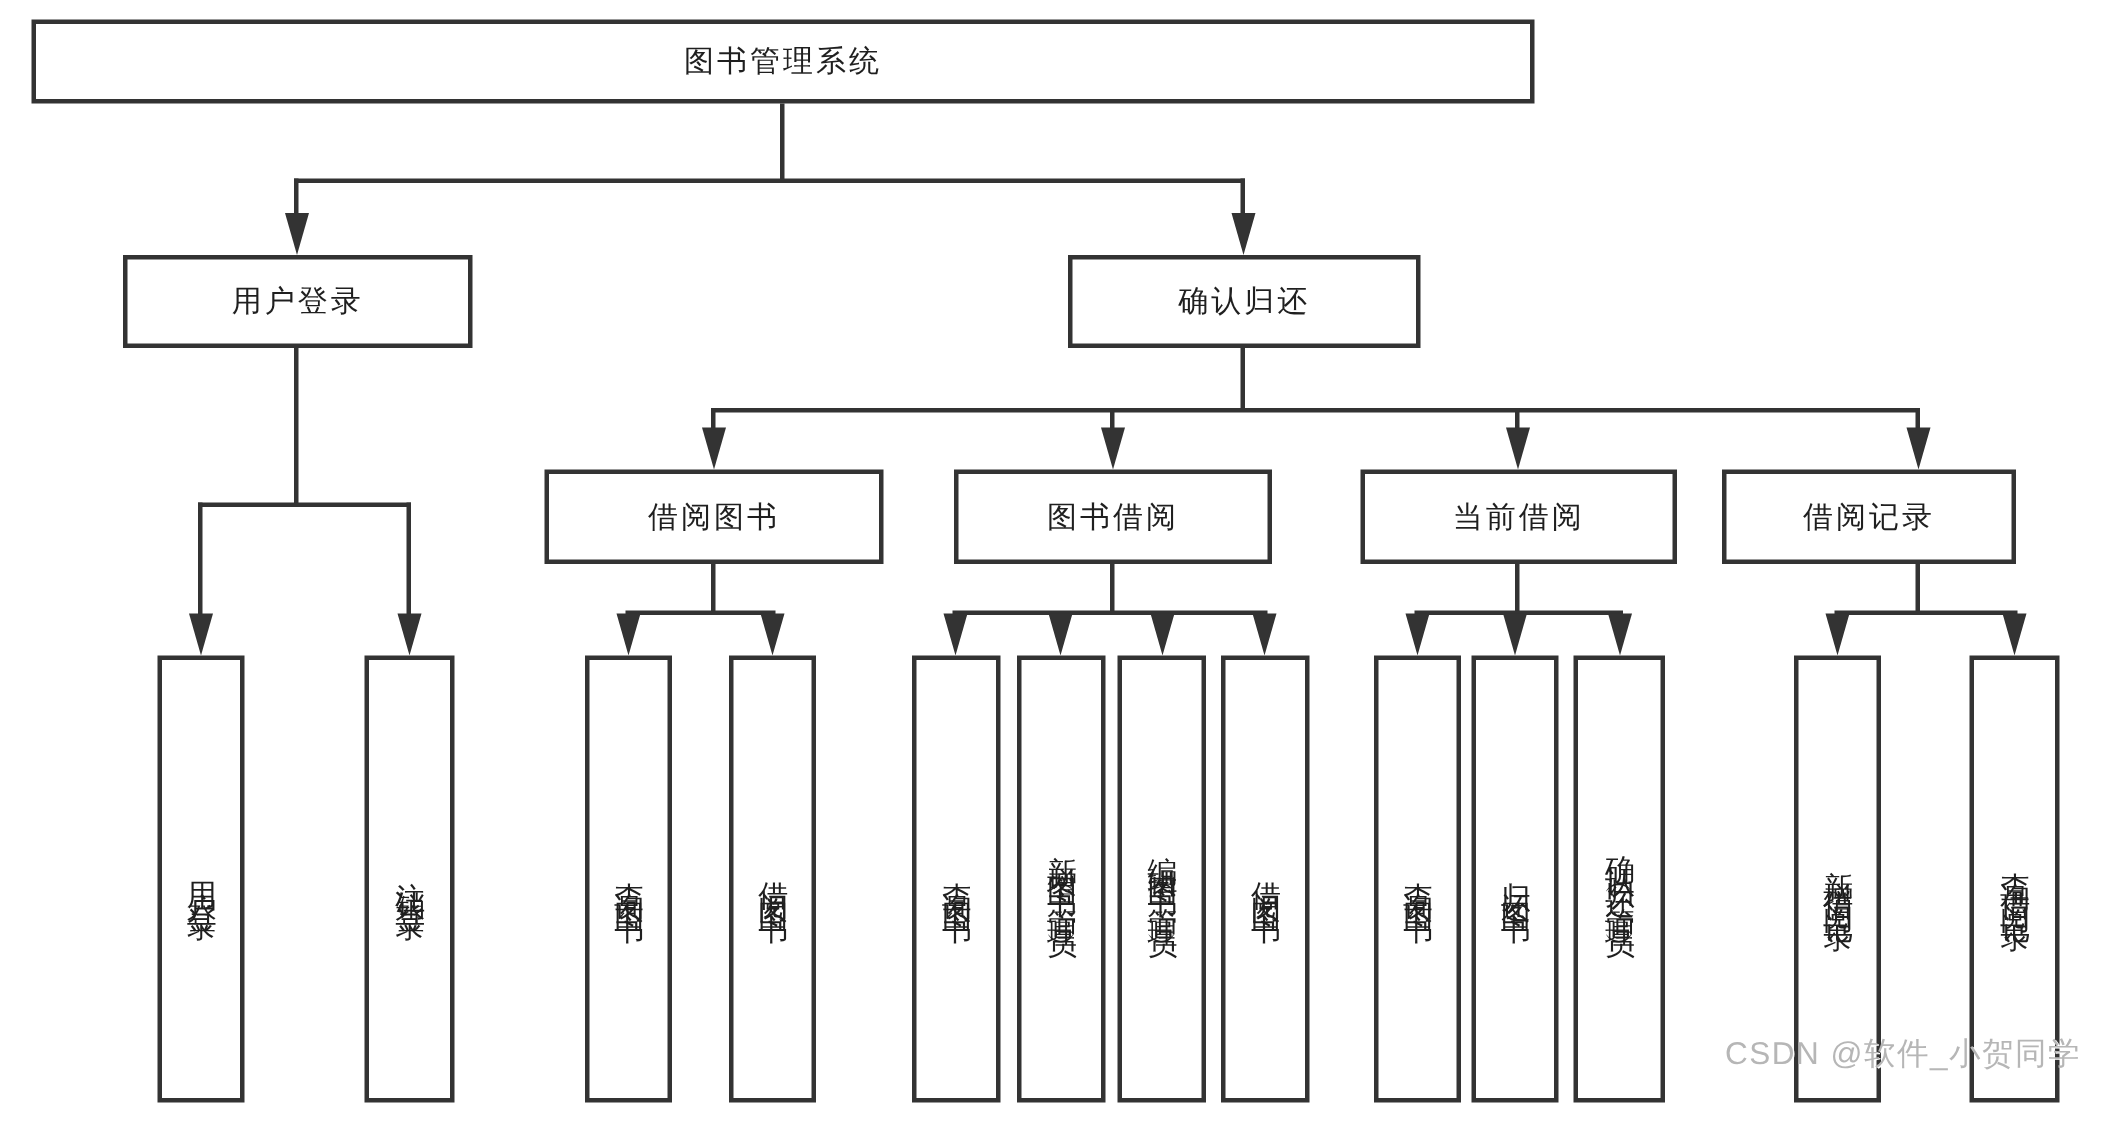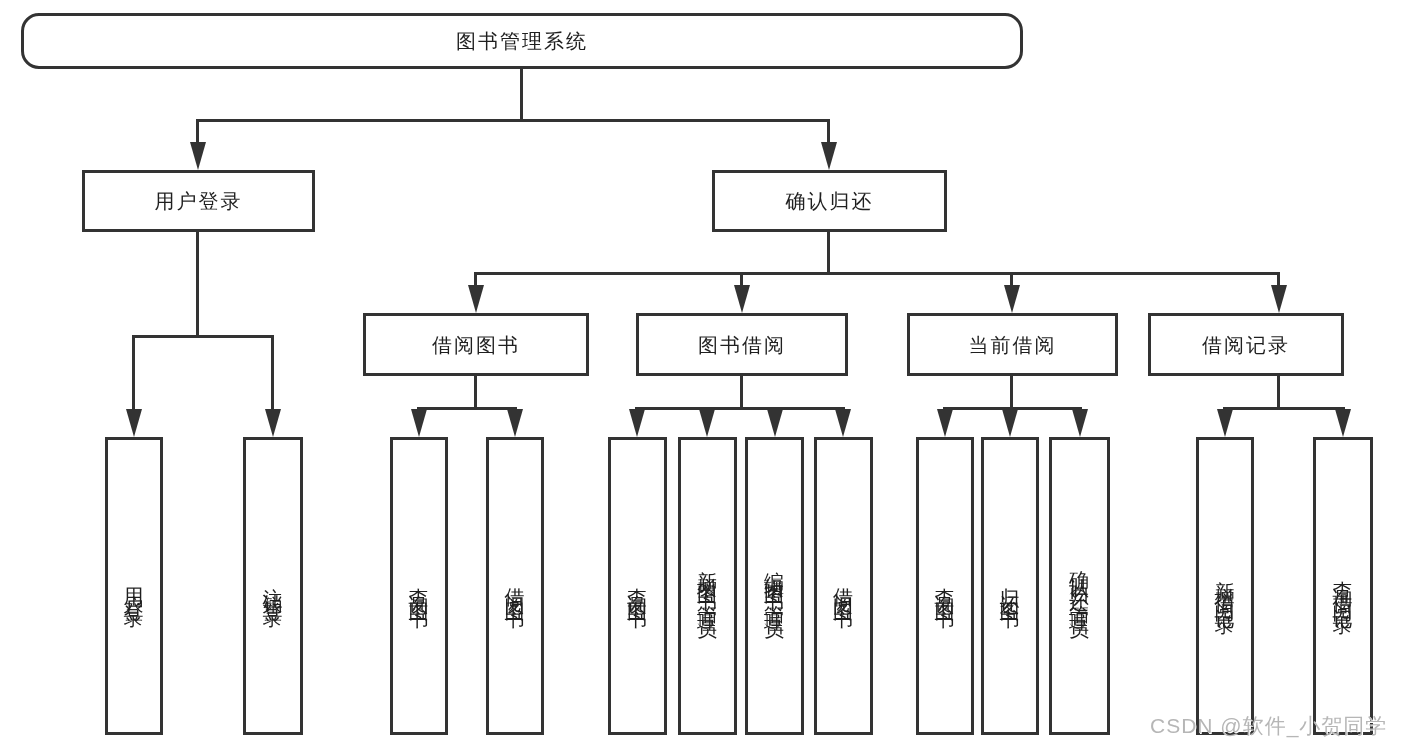--- a/index.html
+++ b/index.html
@@ -19,31 +19,31 @@
     writing-mode:vertical-rl; text-orientation:mixed;
     letter-spacing:7px; line-height:1;
   }
   .ln { position:absolute; background:#333333; }
   .arr {
     position:absolute; width:0; height:0;
     border-left:8px solid transparent; border-right:8px solid transparent;
     border-top:28px solid #333333;
   }
   .wm {
-    position:absolute; left:1150px; top:712px;
+    position:absolute; left:1150px; top:688px;
     color:#b6b6b6; font-size:21px; letter-spacing:1px;
     text-shadow:1px 1px 0 #ffffff;
   }
 </style>
 </head>
 <body>
 
 <div class="canvas">
 
-  <div class="box" style="left:21px;top:13px;width:1002px;height:56px;border-radius:18px;">图书管理系统</div>
+  <div class="box" style="left:21px;top:13px;width:1002px;height:56px;">图书管理系统</div>
 
   <div class="ln" style="left:520px;top:69px;width:3px;height:52px;"></div>
   <div class="ln" style="left:196px;top:119px;width:634px;height:3px;"></div>
   <div class="ln" style="left:196px;top:119px;width:3px;height:25px;"></div>
   <div class="ln" style="left:827px;top:119px;width:3px;height:25px;"></div>
   <div class="arr" style="left:190px;top:142px;"></div>
   <div class="arr" style="left:821px;top:142px;"></div>
 
   <div class="box" style="left:82px;top:170px;width:233px;height:62px;">用户登录</div>
   <div class="box" style="left:712px;top:170px;width:235px;height:62px;">确认归还</div>

